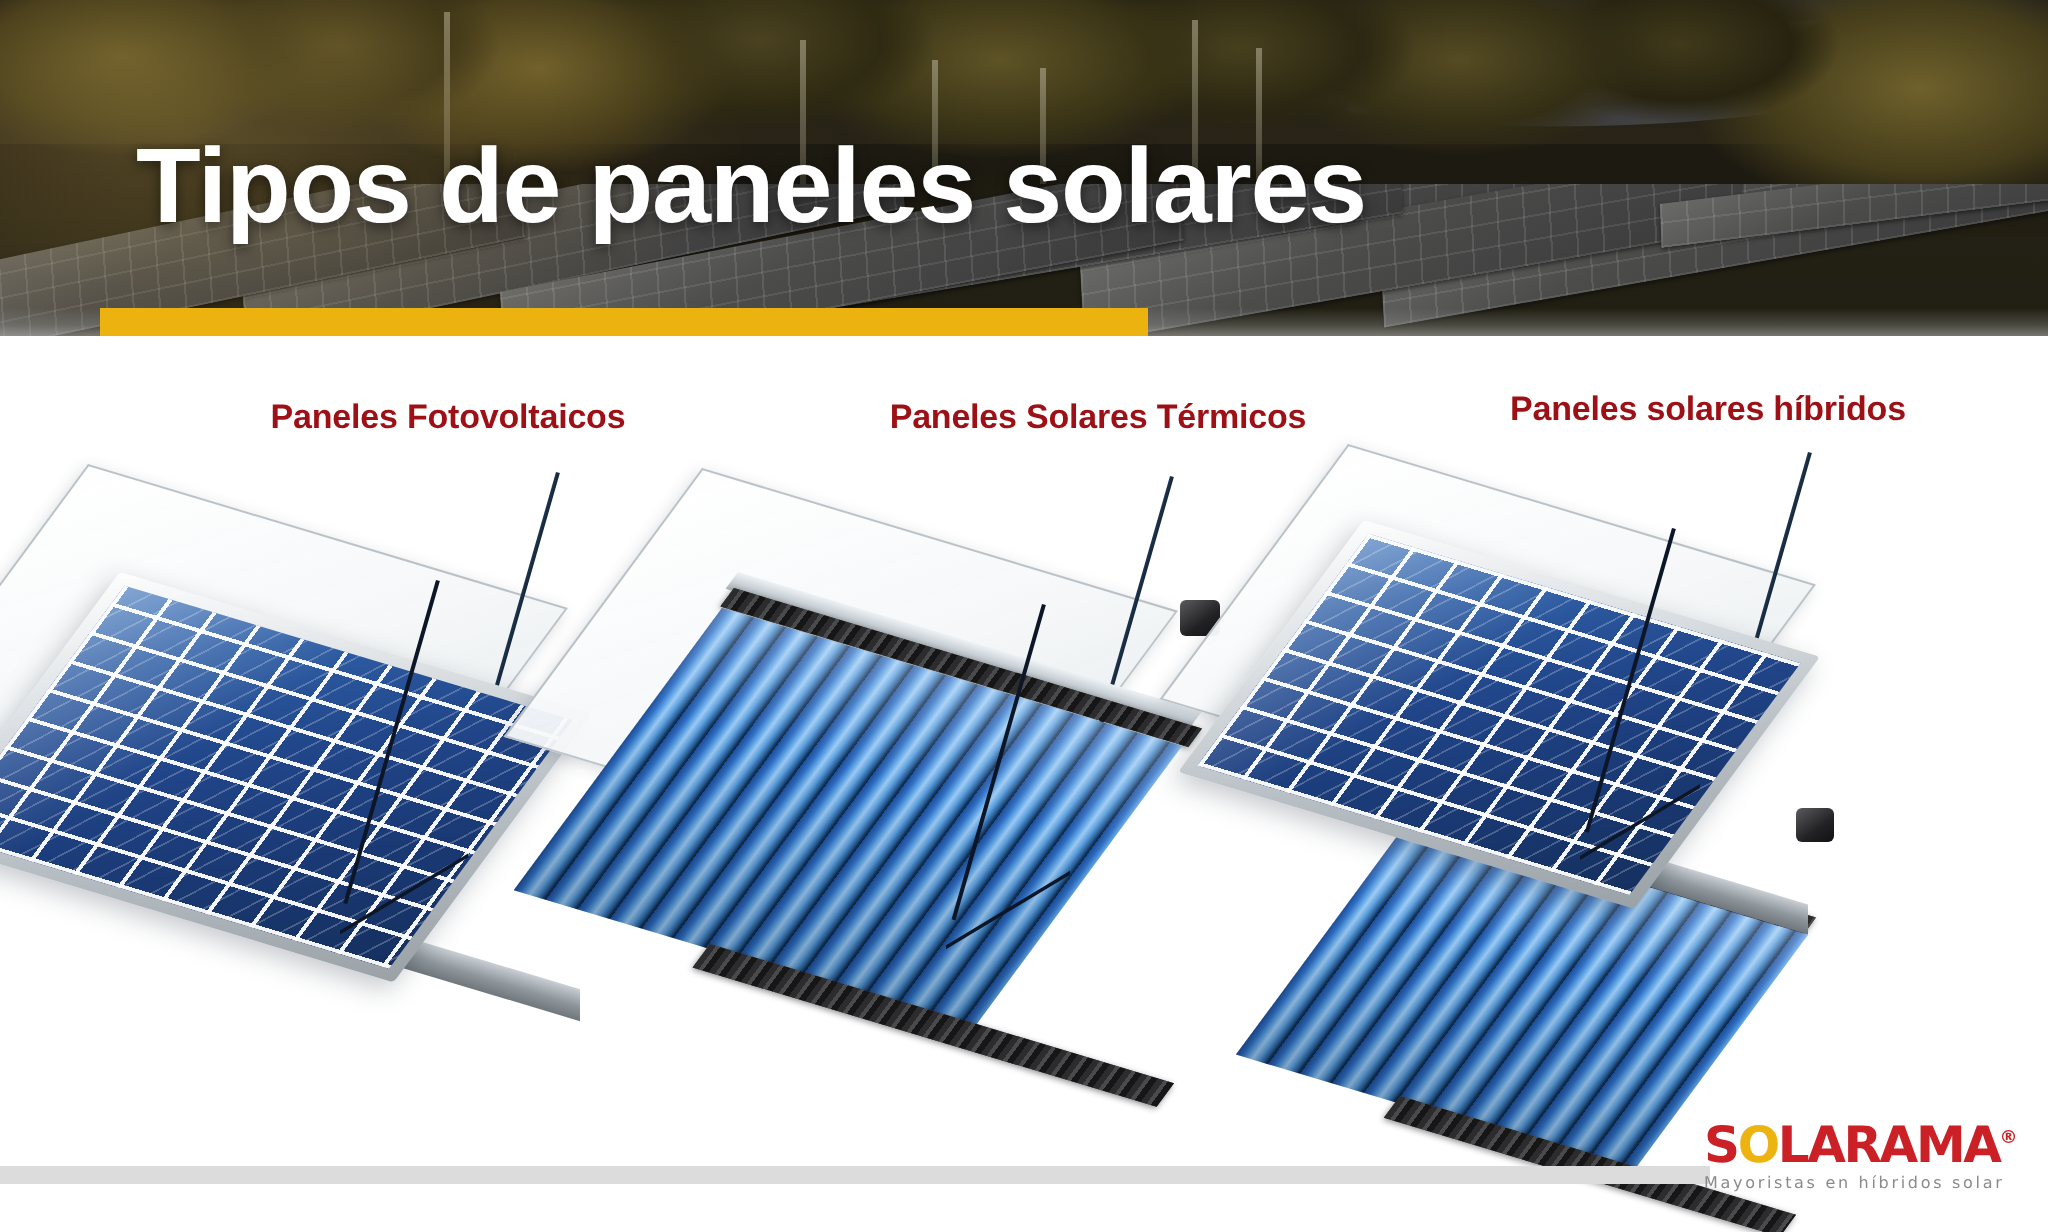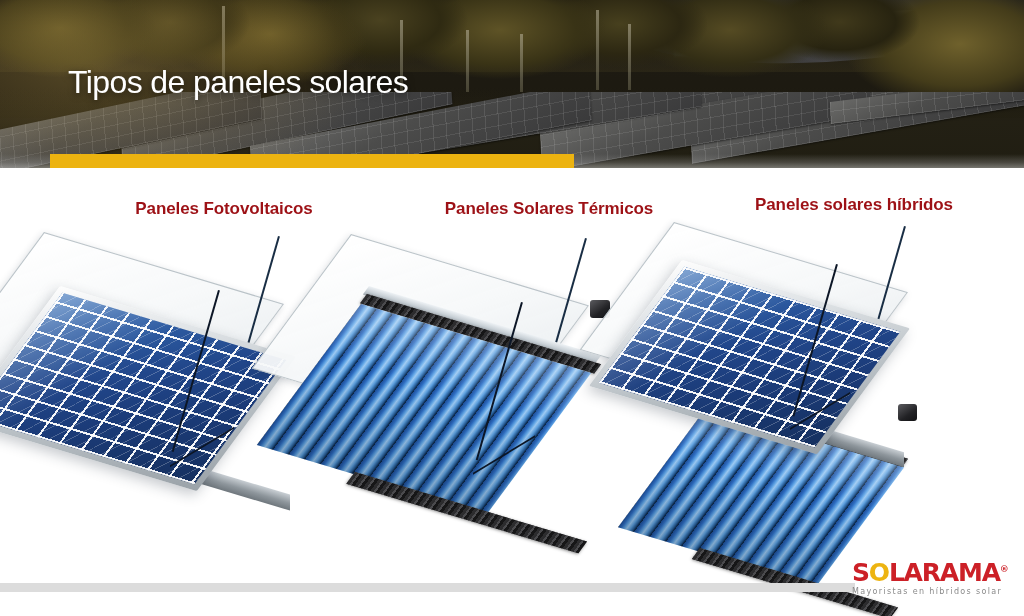--- a/index.html
+++ b/index.html
@@ -83,21 +83,21 @@
     position:absolute; left:0; top:88px; width:100%; height:84px;
     background:linear-gradient(180deg, rgba(60,56,30,.0) 0%, rgba(46,43,24,.35) 40%, rgba(34,32,18,.6) 100%);
   }
   .hero-fadebtm {
     position:absolute; left:0; bottom:0; width:100%; height:14px;
     background:linear-gradient(180deg, rgba(120,120,118,0) 0%, rgba(150,150,148,.35) 60%, rgba(190,190,188,.55) 100%);
   }
 
   .hero-title {
     position:absolute; left:68px; top:66px;
-    font-size:32px; font-weight:normal; color:#ffffff;
+    font-size:53px; font-weight:bold; color:#ffffff;
     letter-spacing:-.6px; line-height:1.05;
     text-shadow:0 2px 7px rgba(0,0,0,.55);
     white-space:nowrap;
   }
   .accent-bar {
     position:absolute; left:50px; top:154px; width:524px; height:14px;
     background:#ecb310;
   }
 
   

